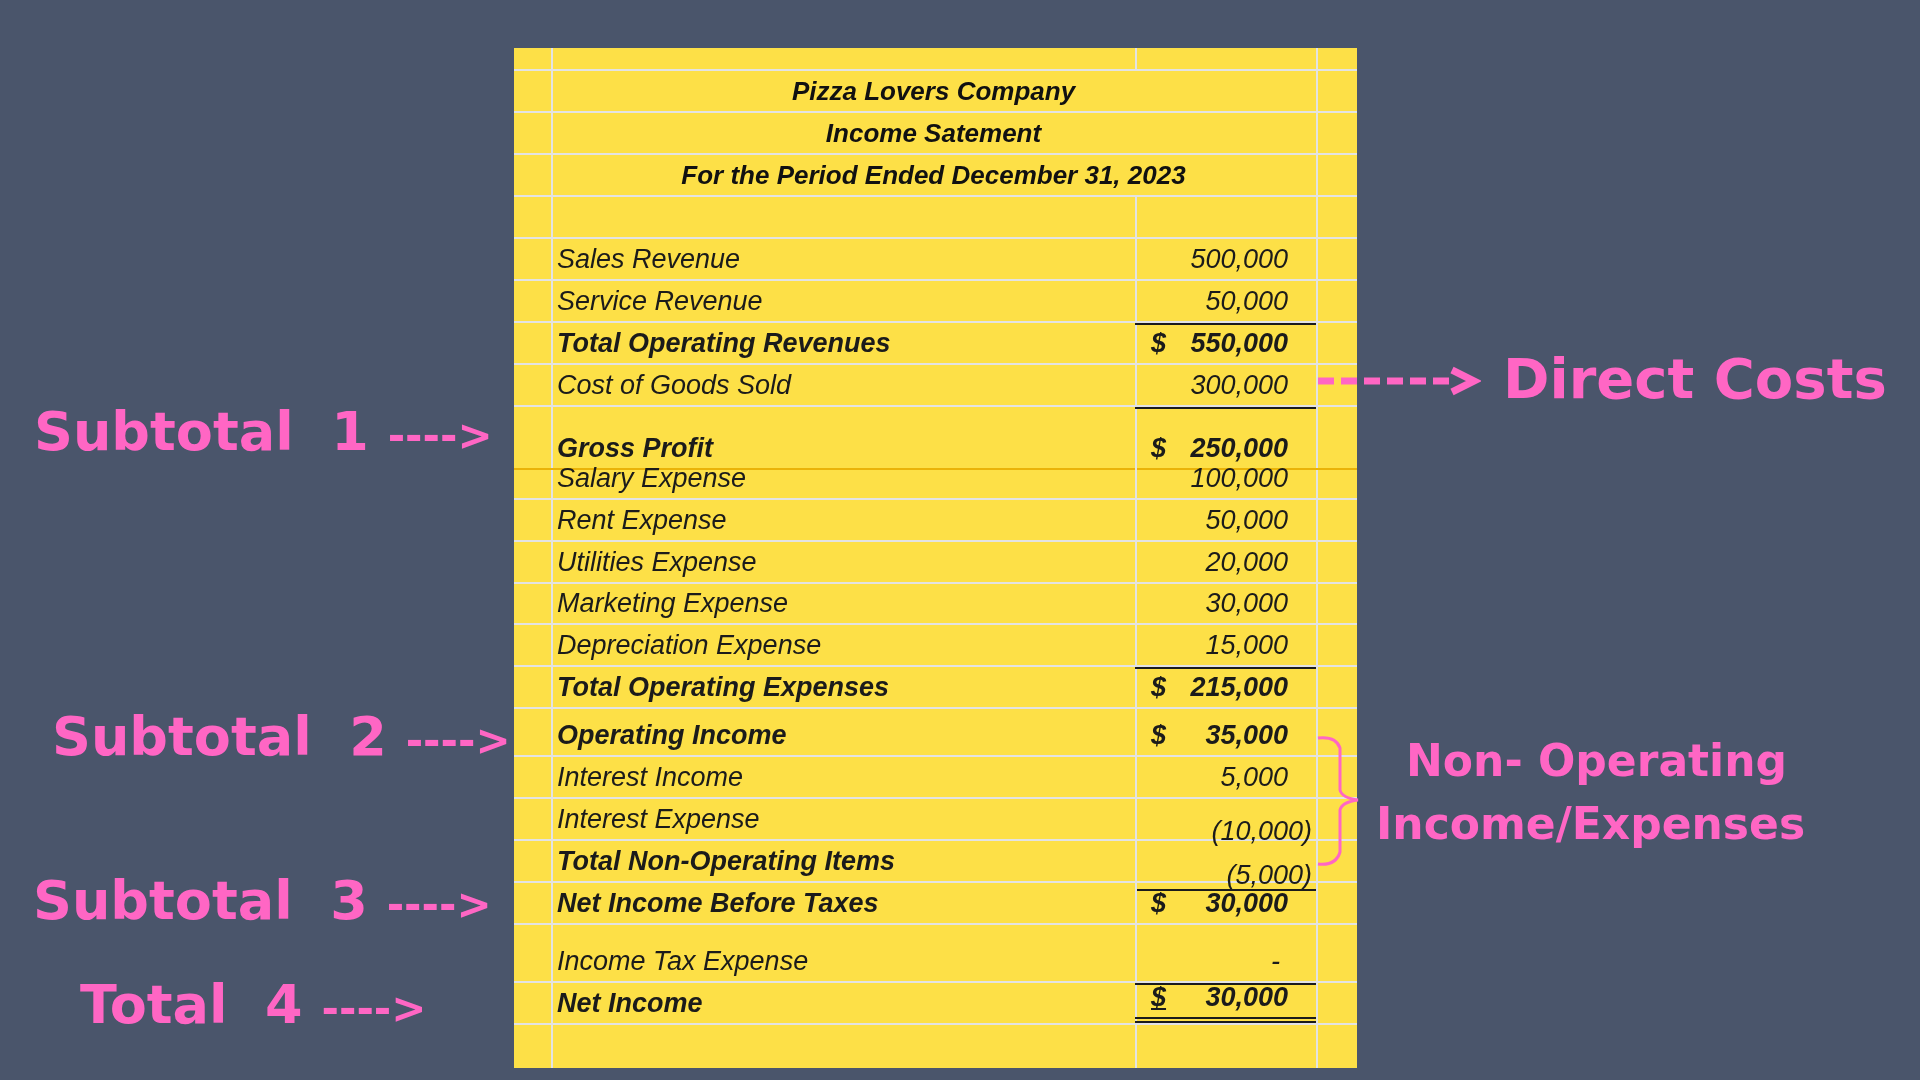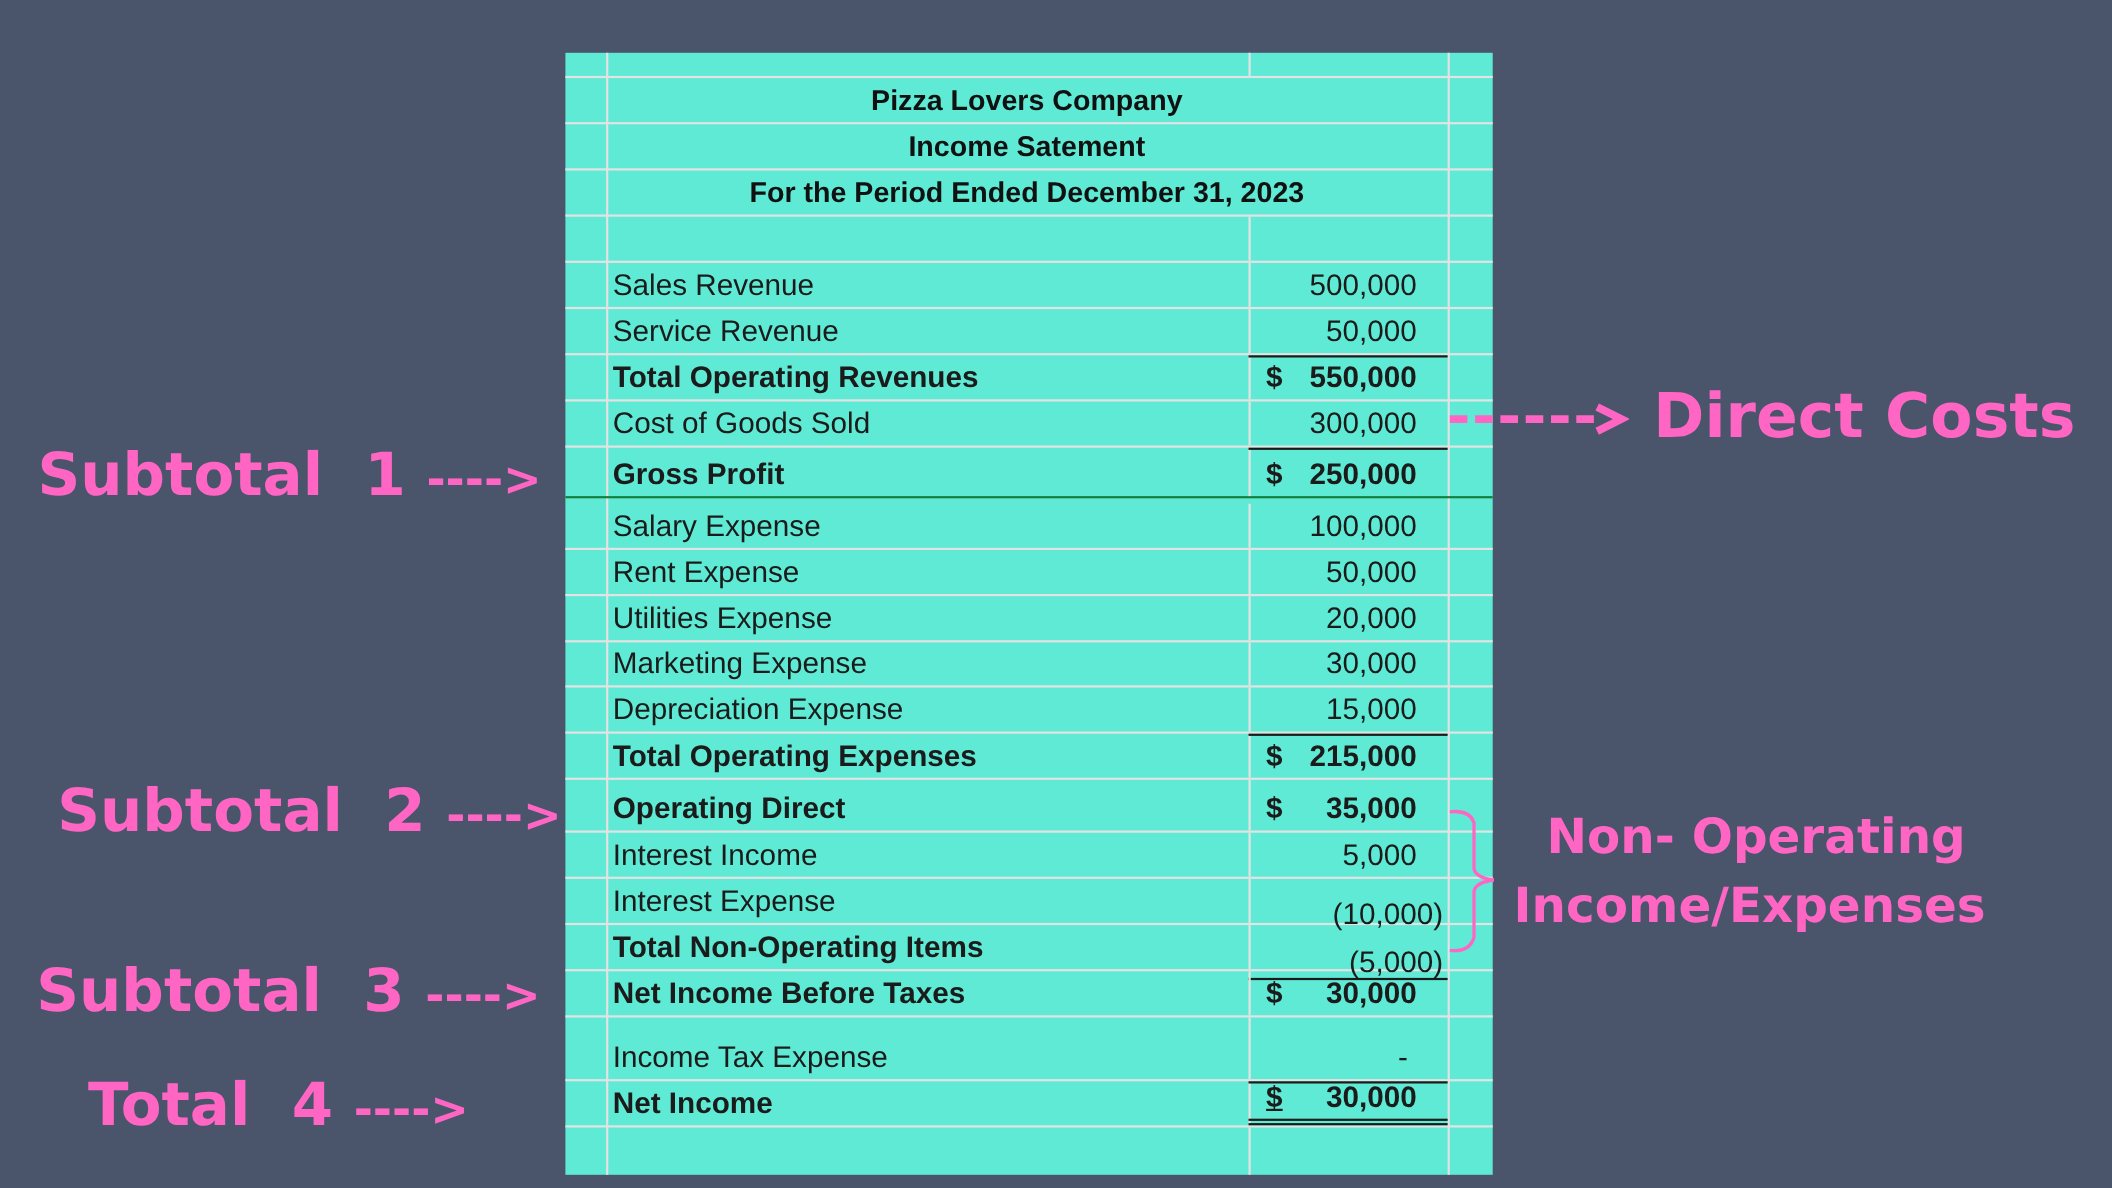--- a/index.html
+++ b/index.html
@@ -3,21 +3,22 @@
 <meta charset="utf-8">
 <style>
   html, body { margin: 0; padding: 0; }
   body {
     width: 1920px; height: 1080px; position: relative; overflow: hidden;
     background: #4a556b;
     font-family: "Liberation Sans", sans-serif;
   }
   .sheet {
     position: absolute; left: 514px; top: 48px; width: 843px; height: 1020px;
-    background: #5eead4;
+    background: #fde047;
+    font-style: italic;
   }
   .row {
     position: absolute; left: 0; width: 843px;
     border-bottom: 2px solid #e3e3e3; box-sizing: border-box;
   }
   .vline {
     position: absolute; top: 0; bottom: 0; width: 2px; background: #e3e3e3;
   }
   .cell-b {
     position: absolute; left: 43px; width: 578px; top: 10px; bottom: 0;
@@ -96,21 +97,21 @@
       </div>
   </div>
   <div class="row" style="top:317px;height:42px">
     <div class="vline" style="left:621px"></div>
     <div class="cell-b">Cost of Goods Sold</div>
     <div class="cell-c">
         <span></span>
         <span class="amt">300,000</span>
       </div>
   </div>
-  <div class="row" style="top:359px;height:46px;border-bottom:2px solid #15803d">
+  <div class="row" style="top:359px;height:63px;border-bottom:2px solid #eab308">
     <div class="vline" style="left:621px"></div>
     <div class="cell-b bold">Gross Profit</div>
     <div class="cell-c bold top-border">
         <span>$</span>
         <span class="amt">250,000</span>
       </div>
   </div>
   <div class="row" style="top:410px;height:42px">
     <div class="vline" style="left:621px"></div>
     <div class="cell-b">Salary Expense</div>
@@ -154,21 +155,21 @@
   <div class="row" style="top:619px;height:42px">
     <div class="vline" style="left:621px"></div>
     <div class="cell-b bold">Total Operating Expenses</div>
     <div class="cell-c bold top-border">
         <span>$</span>
         <span class="amt">215,000</span>
       </div>
   </div>
   <div class="row" style="top:661px;height:48px">
     <div class="vline" style="left:621px"></div>
-    <div class="cell-b bold">Operating Direct</div>
+    <div class="cell-b bold">Operating Income</div>
     <div class="cell-c bold">
         <span>$</span>
         <span class="amt">35,000</span>
       </div>
   </div>
   <div class="row" style="top:709px;height:42px">
     <div class="vline" style="left:621px"></div>
     <div class="cell-b">Interest Income</div>
     <div class="cell-c">
         <span></span>

